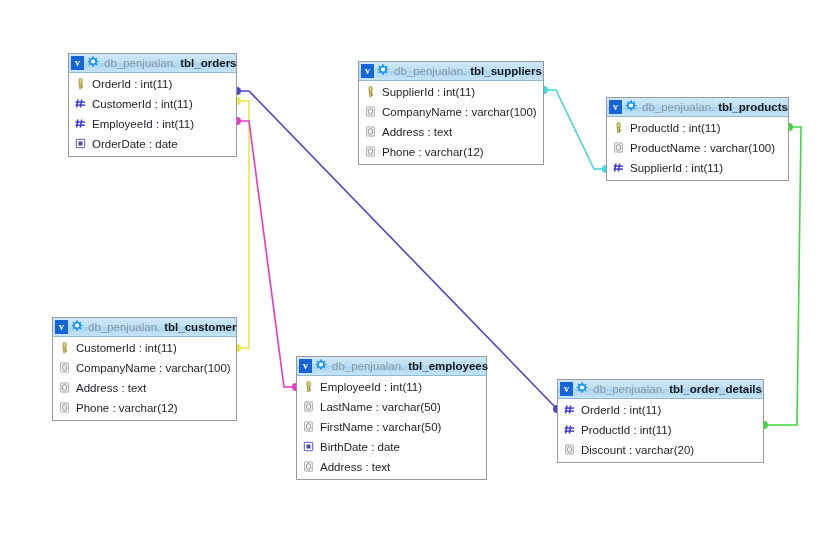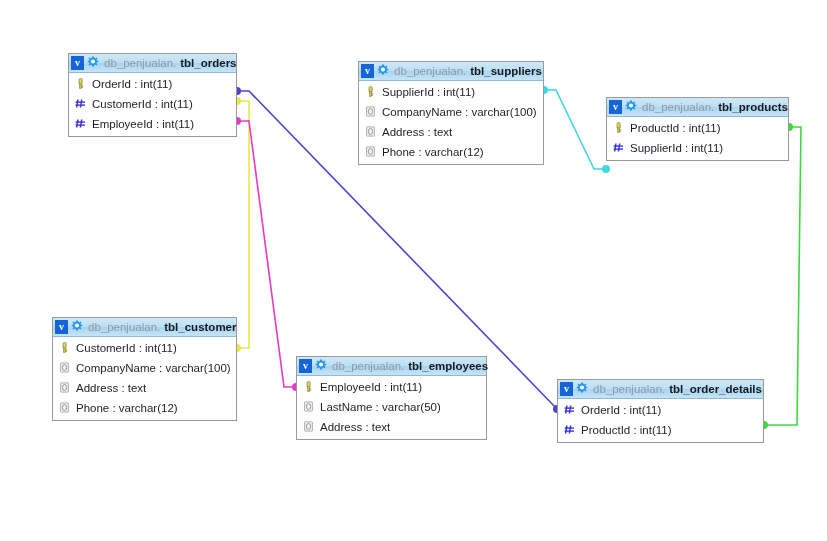--- a/index.html
+++ b/index.html
@@ -126,20 +126,27 @@
             <span><svg class="row-ico" viewBox="0 0 11 11">
                 <g fill="#3b37d4">
                   <rect x="2.4" y="1.6" width="1.5" height="8" transform="skewX(-9)"></rect>
                   <rect x="6.2" y="1.6" width="1.5" height="8" transform="skewX(-9)"></rect>
                   <rect x="0.6" y="3.4" width="9.4" height="1.4"></rect>
                   <rect x="0.6" y="6.4" width="9.4" height="1.4"></rect>
                 </g>
               </svg></span>
             <span class="row-txt">EmployeeId : int(11)</span>
           </div>
+          <div class="row">
+            <span><svg class="row-ico" viewBox="0 0 11 11">
+                <rect x="1.3" y="1.3" width="8.4" height="8.4" rx="0.6" fill="#ffffff" stroke="#4a4ab5" stroke-width="0.9"></rect>
+                <rect x="3.5" y="3.5" width="4" height="4" fill="#4a4ab5"></rect>
+              </svg></span>
+            <span class="row-txt">OrderDate : date</span>
+          </div>
         </div>
       </div>
       <div class="table-box" style="left: 358px; top: 61px; width: 186px;">
         <div class="tbl-header">
           <div class="badge-v">v</div>
           <span><svg class="gear-ico" viewBox="0 0 12 12">
               <path fill="#2196f3" d="M6 0.6 7 0.6 7.3 2 8.6 2.4 9.7 1.5 10.5 2.3 9.6 3.4 10 4.7 11.4 5 11.4 6 10 6.3 9.6 7.6 10.5 8.7 9.7 9.5 8.6 8.6 7.3 9 7 10.4 6 10.4 5 10.4 4.7 9 3.4 8.6 2.3 9.5 1.5 8.7 2.4 7.6 2 6.3 0.6 6 0.6 5 2 4.7 2.4 3.4 1.5 2.3 2.3 1.5 3.4 2.4 4.7 2 5 0.6 Z"></path>
               <circle cx="6" cy="5.5" r="2.1" fill="#ffffff"></circle>
             </svg></span>
           <span class="schema-name">db_penjualan.</span>
@@ -193,20 +200,27 @@
             <span><svg class="row-ico" viewBox="0 0 11 11">
                 <rect x="4" y="0.5" width="3.2" height="6" rx="1.4" fill="#d8d36a" stroke="#8a8530" stroke-width="0.7"></rect>
                 <rect x="4.6" y="5.8" width="2" height="4.6" fill="#c9c14f" stroke="#8a8530" stroke-width="0.6"></rect>
                 <rect x="6.4" y="7.3" width="1.8" height="1" fill="#8a8530"></rect>
                 <rect x="6.4" y="9.1" width="1.5" height="0.9" fill="#8a8530"></rect>
               </svg></span>
             <span class="row-txt">ProductId : int(11)</span>
           </div>
           <div class="row">
             <span><svg class="row-ico" viewBox="0 0 11 11">
+                <rect x="1.6" y="0.9" width="7.8" height="9.2" rx="0.6" fill="#f3f3f3" stroke="#9a9a9a" stroke-width="0.8"></rect>
+                <ellipse cx="5.5" cy="5.5" rx="2.1" ry="3" fill="none" stroke="#8c8c8c" stroke-width="0.9"></ellipse>
+              </svg></span>
+            <span class="row-txt">ProductName : varchar(100)</span>
+          </div>
+          <div class="row">
+            <span><svg class="row-ico" viewBox="0 0 11 11">
                 <g fill="#3b37d4">
                   <rect x="2.4" y="1.6" width="1.5" height="8" transform="skewX(-9)"></rect>
                   <rect x="6.2" y="1.6" width="1.5" height="8" transform="skewX(-9)"></rect>
                   <rect x="0.6" y="3.4" width="9.4" height="1.4"></rect>
                   <rect x="0.6" y="6.4" width="9.4" height="1.4"></rect>
                 </g>
               </svg></span>
             <span class="row-txt">SupplierId : int(11)</span>
           </div>
         </div>
@@ -279,20 +293,34 @@
                 <rect x="1.6" y="0.9" width="7.8" height="9.2" rx="0.6" fill="#f3f3f3" stroke="#9a9a9a" stroke-width="0.8"></rect>
                 <ellipse cx="5.5" cy="5.5" rx="2.1" ry="3" fill="none" stroke="#8c8c8c" stroke-width="0.9"></ellipse>
               </svg></span>
             <span class="row-txt">LastName : varchar(50)</span>
           </div>
           <div class="row">
             <span><svg class="row-ico" viewBox="0 0 11 11">
                 <rect x="1.6" y="0.9" width="7.8" height="9.2" rx="0.6" fill="#f3f3f3" stroke="#9a9a9a" stroke-width="0.8"></rect>
                 <ellipse cx="5.5" cy="5.5" rx="2.1" ry="3" fill="none" stroke="#8c8c8c" stroke-width="0.9"></ellipse>
               </svg></span>
+            <span class="row-txt">FirstName : varchar(50)</span>
+          </div>
+          <div class="row">
+            <span><svg class="row-ico" viewBox="0 0 11 11">
+                <rect x="1.3" y="1.3" width="8.4" height="8.4" rx="0.6" fill="#ffffff" stroke="#4a4ab5" stroke-width="0.9"></rect>
+                <rect x="3.5" y="3.5" width="4" height="4" fill="#4a4ab5"></rect>
+              </svg></span>
+            <span class="row-txt">BirthDate : date</span>
+          </div>
+          <div class="row">
+            <span><svg class="row-ico" viewBox="0 0 11 11">
+                <rect x="1.6" y="0.9" width="7.8" height="9.2" rx="0.6" fill="#f3f3f3" stroke="#9a9a9a" stroke-width="0.8"></rect>
+                <ellipse cx="5.5" cy="5.5" rx="2.1" ry="3" fill="none" stroke="#8c8c8c" stroke-width="0.9"></ellipse>
+              </svg></span>
             <span class="row-txt">Address : text</span>
           </div>
         </div>
       </div>
       <div class="table-box" style="left: 557px; top: 379px; width: 207px;">
         <div class="tbl-header">
           <div class="badge-v">v</div>
           <span><svg class="gear-ico" viewBox="0 0 12 12">
               <path fill="#2196f3" d="M6 0.6 7 0.6 7.3 2 8.6 2.4 9.7 1.5 10.5 2.3 9.6 3.4 10 4.7 11.4 5 11.4 6 10 6.3 9.6 7.6 10.5 8.7 9.7 9.5 8.6 8.6 7.3 9 7 10.4 6 10.4 5 10.4 4.7 9 3.4 8.6 2.3 9.5 1.5 8.7 2.4 7.6 2 6.3 0.6 6 0.6 5 2 4.7 2.4 3.4 1.5 2.3 2.3 1.5 3.4 2.4 4.7 2 5 0.6 Z"></path>
               <circle cx="6" cy="5.5" r="2.1" fill="#ffffff"></circle>
@@ -316,17 +344,24 @@
             <span><svg class="row-ico" viewBox="0 0 11 11">
                 <g fill="#3b37d4">
                   <rect x="2.4" y="1.6" width="1.5" height="8" transform="skewX(-9)"></rect>
                   <rect x="6.2" y="1.6" width="1.5" height="8" transform="skewX(-9)"></rect>
                   <rect x="0.6" y="3.4" width="9.4" height="1.4"></rect>
                   <rect x="0.6" y="6.4" width="9.4" height="1.4"></rect>
                 </g>
               </svg></span>
             <span class="row-txt">ProductId : int(11)</span>
           </div>
+          <div class="row">
+            <span><svg class="row-ico" viewBox="0 0 11 11">
+                <rect x="1.6" y="0.9" width="7.8" height="9.2" rx="0.6" fill="#f3f3f3" stroke="#9a9a9a" stroke-width="0.8"></rect>
+                <ellipse cx="5.5" cy="5.5" rx="2.1" ry="3" fill="none" stroke="#8c8c8c" stroke-width="0.9"></ellipse>
+              </svg></span>
+            <span class="row-txt">Discount : varchar(20)</span>
+          </div>
         </div>
       </div>
     </div>
 
 </div>
 
 </body></html>

